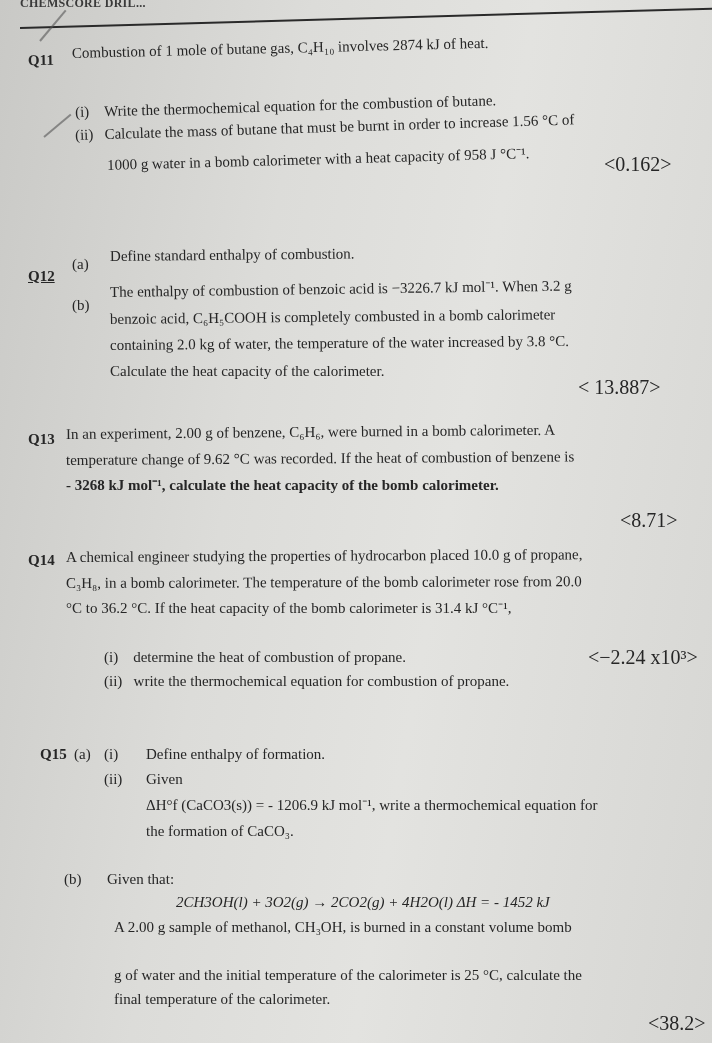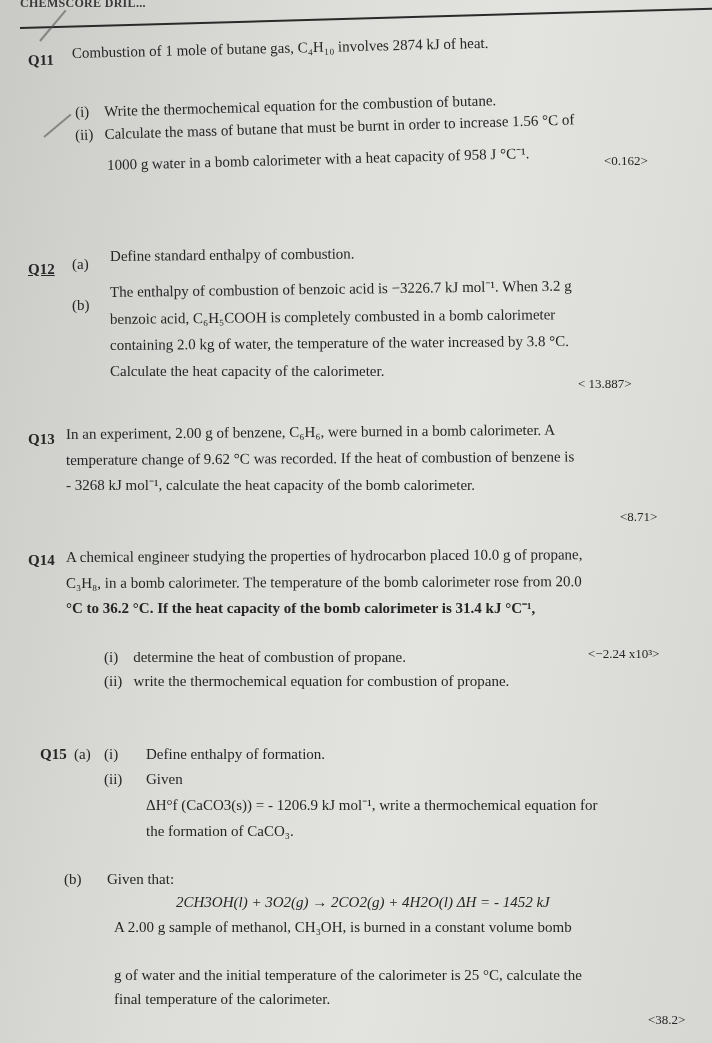--- a/index.html
+++ b/index.html
@@ -22,21 +22,21 @@
     .pencil-mark {
       position: absolute; left: 40px; top: 40px; width: 40px; height: 2px;
       background: #555; transform: rotate(-50deg); transform-origin: left center; opacity: .6;
     }
     .pencil-mark2 {
       position: absolute; left: 44px; top: 136px; width: 35px; height: 2px;
       background: #555; transform: rotate(-40deg); transform-origin: left center; opacity: .6;
     }
     .line { position: absolute; font-size: 15px; white-space: nowrap; line-height: 18px; }
     .qnum { font-weight: bold; }
-    .answer { position: absolute; font-size: 13px; white-space: nowrap; }
+    .answer { position: absolute; font-size: 20px; white-space: nowrap; }
     .eq { font-style: italic; }
   </style>
 </head>
 <body>
 
 <div class="page">
   <div class="header-text">CHEMSCORE DRIL...</div>
   <div class="header-rule"></div>
   <div class="pencil-mark"></div>
   <div class="pencil-mark2"></div>
@@ -45,40 +45,40 @@
   <div class="line" style="left:72px; top:44px; transform:rotate(-1.4deg); transform-origin:left;">Combustion of 1 mole of butane gas, C₄H₁₀ involves 2874 kJ of heat.</div>
   <div class="line" style="left:75px; top:103px; transform:rotate(-1.6deg); transform-origin:left;">
     <span>(i)</span>&nbsp;&nbsp;&nbsp;&nbsp;<span>Write the thermochemical equation for the combustion of butane.</span>
   </div>
   <div class="line" style="left:75px; top:126px; transform:rotate(-1.8deg); transform-origin:left;">
     <span>(ii)</span>&nbsp;&nbsp;&nbsp;<span>Calculate the mass of butane that must be burnt in order to increase 1.56 °C of</span>
   </div>
   <div class="line" style="left:107px; top:156px; transform:rotate(-1.6deg); transform-origin:left;">1000 g water in a bomb calorimeter with a heat capacity of 958 J °C⁻¹.</div>
   <div class="answer" style="left:604px; top:153px;">&lt;0.162&gt;</div>
 
-  <div class="line qnum" style="left:28px; top:260px;text-decoration:underline;">Q12</div>
+  <div class="line qnum" style="left:28px; top:267px;text-decoration:underline;">Q12</div>
   <div class="line" style="left:72px; top:255px;">(a)</div>
   <div class="line" style="left:110px; top:247px; transform:rotate(-0.6deg); transform-origin:left;">Define standard enthalpy of combustion.</div>
   <div class="line" style="left:72px; top:296px;">(b)</div>
   <div class="line" style="left:110px; top:283px; transform:rotate(-0.8deg); transform-origin:left;">The enthalpy of combustion of benzoic acid is −3226.7 kJ mol⁻¹. When 3.2 g</div>
   <div class="line" style="left:110px; top:310px; transform:rotate(-0.6deg); transform-origin:left;">benzoic acid, C₆H₅COOH is completely combusted in a bomb calorimeter</div>
   <div class="line" style="left:110px; top:336px; transform:rotate(-0.5deg); transform-origin:left;">containing 2.0 kg of water, the temperature of the water increased by 3.8 °C.</div>
   <div class="line" style="left:110px; top:362px;">Calculate the heat capacity of the calorimeter.</div>
   <div class="answer" style="left:578px; top:376px;">&lt; 13.887&gt;</div>
 
   <div class="line qnum" style="left:28px; top:430px;">Q13</div>
   <div class="line" style="left:66px; top:425px; transform:rotate(-0.5deg); transform-origin:left;">In an experiment, 2.00 g of benzene, C₆H₆, were burned in a bomb calorimeter. A</div>
   <div class="line" style="left:66px; top:451px; transform:rotate(-0.4deg); transform-origin:left;">temperature change of 9.62 °C was recorded. If the heat of combustion of benzene is</div>
-  <div class="line" style="left:66px; top:476px;">- 3268 kJ mol⁻¹, calculate the heat capacity of the bomb calorimeter.</div>
+  <div class="line" style="left:66px; top:476px;font-weight:bold;">- 3268 kJ mol⁻¹, calculate the heat capacity of the bomb calorimeter.</div>
   <div class="answer" style="left:620px; top:509px;">&lt;8.71&gt;</div>
 
   <div class="line qnum" style="left:28px; top:551px;">Q14</div>
   <div class="line" style="left:66px; top:548px; transform:rotate(-0.3deg); transform-origin:left;">A chemical engineer studying the properties of hydrocarbon placed 10.0 g of propane,</div>
   <div class="line" style="left:66px; top:574px; transform:rotate(-0.2deg); transform-origin:left;">C₃H₈, in a bomb calorimeter. The temperature of the bomb calorimeter rose from 20.0</div>
-  <div class="line" style="left:66px; top:599px;font-weight:bold;">°C to 36.2 °C. If the heat capacity of the bomb calorimeter is 31.4 kJ °C⁻¹,</div>
+  <div class="line" style="left:66px; top:599px;">°C to 36.2 °C. If the heat capacity of the bomb calorimeter is 31.4 kJ °C⁻¹,</div>
   <div class="line" style="left:104px; top:648px;">
     <span>(i)</span>&nbsp;&nbsp;&nbsp;&nbsp;<span>determine the heat of combustion of propane.</span>
   </div>
   <div class="answer" style="left:588px; top:646px;">&lt;−2.24 x10³&gt;</div>
   <div class="line" style="left:104px; top:672px;">
     <span>(ii)</span>&nbsp;&nbsp;&nbsp;<span>write the thermochemical equation for combustion of propane.</span>
   </div>
 
   <div class="line qnum" style="left:40px; top:745px;">Q15</div>
   <div class="line" style="left:74px; top:745px;">(a)</div>

